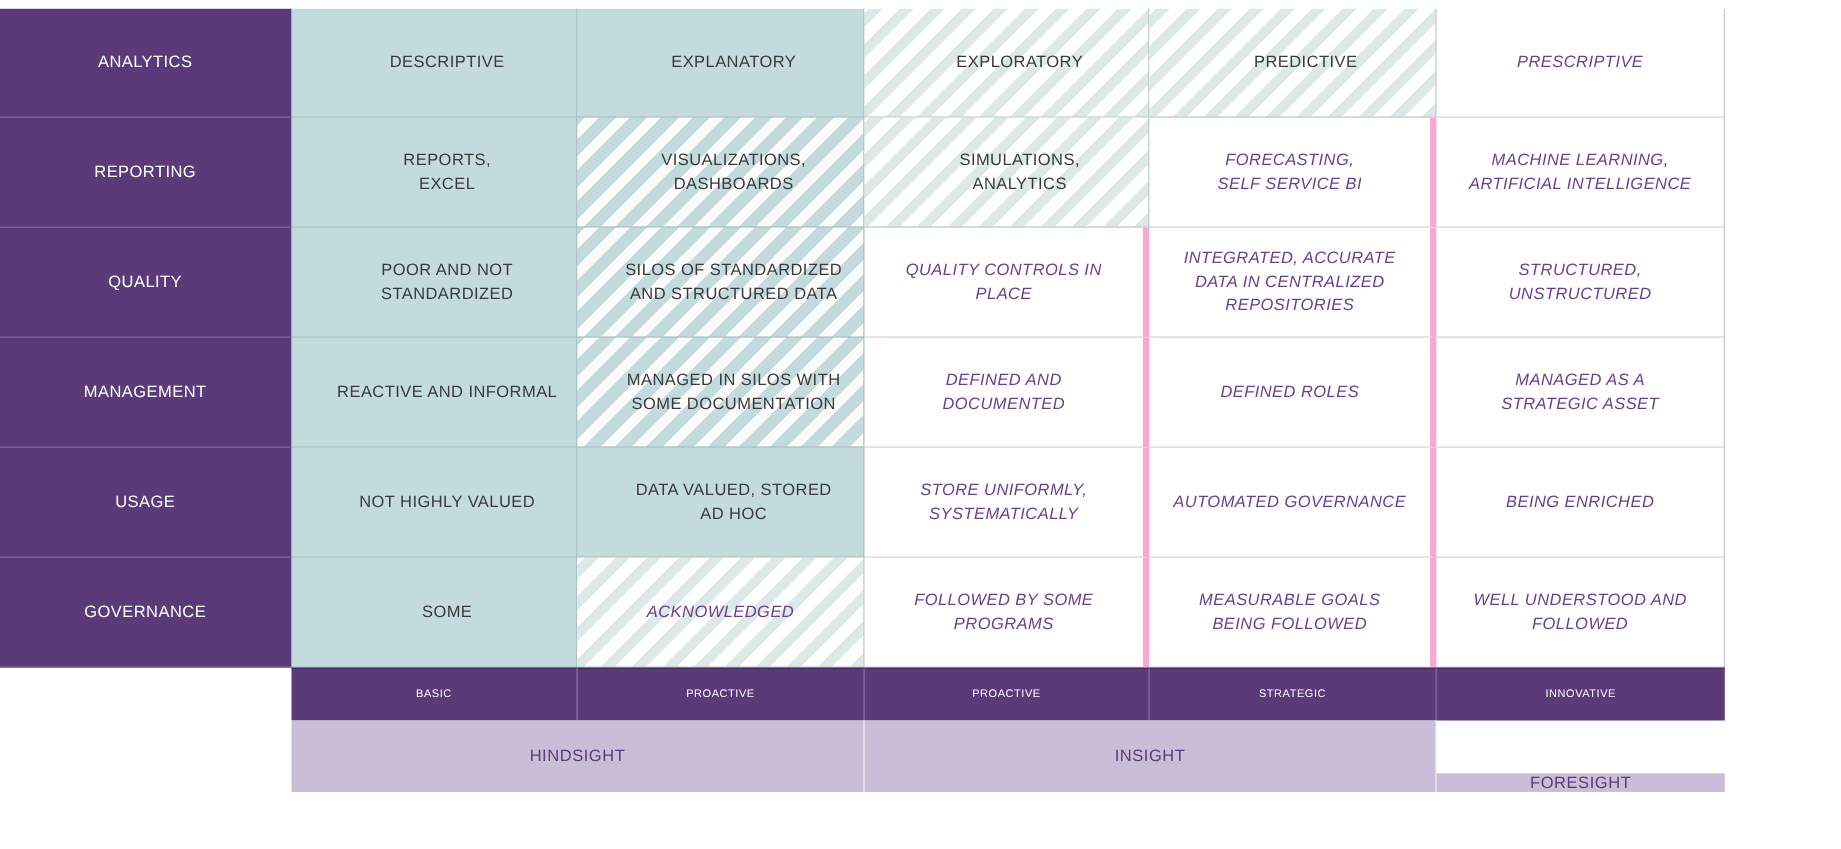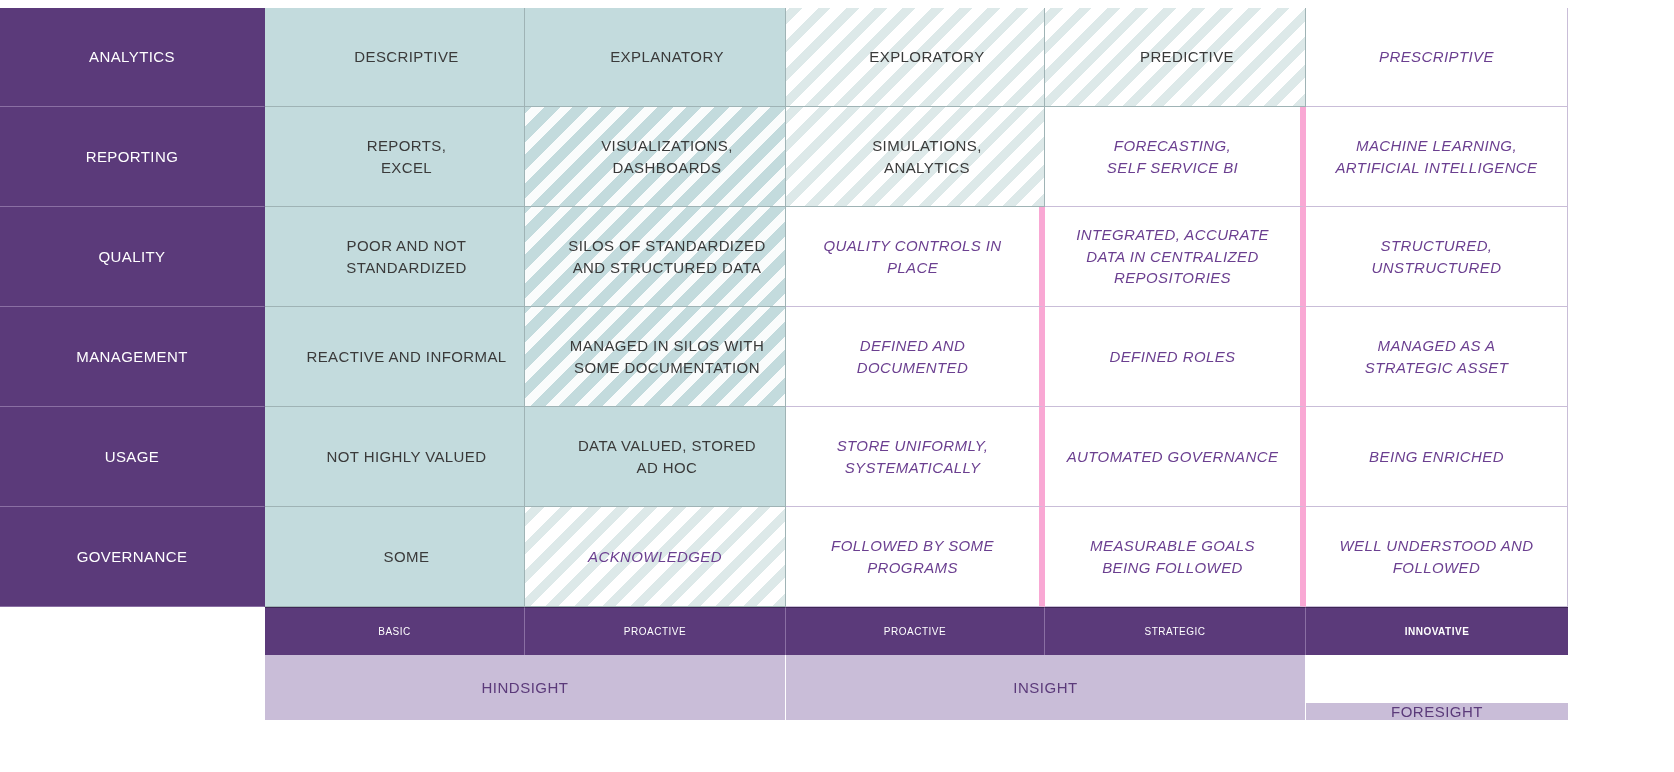--- a/index.html
+++ b/index.html
@@ -113,21 +113,21 @@
     background: #5B3A7A;
     color: #ffffff;
     display: flex;
     align-items: center;
     justify-content: center;
     font-size: 10px;
     letter-spacing: 0.5px;
     border-right: 1px solid #8a6fa3;
     border-top: 1px solid #3d2654;
   }
-  .stage-cell:last-child { border-right: none; font-weight: bold; }
+  .stage-cell:last-child { border-right: none; }
 
   
   .insight-row {
     position: absolute;
     left: 265px;
     top: 655px;
     width: 1141px;
     height: 52px;
     display: grid;
     grid-template-columns: 521px 520px 262px;

